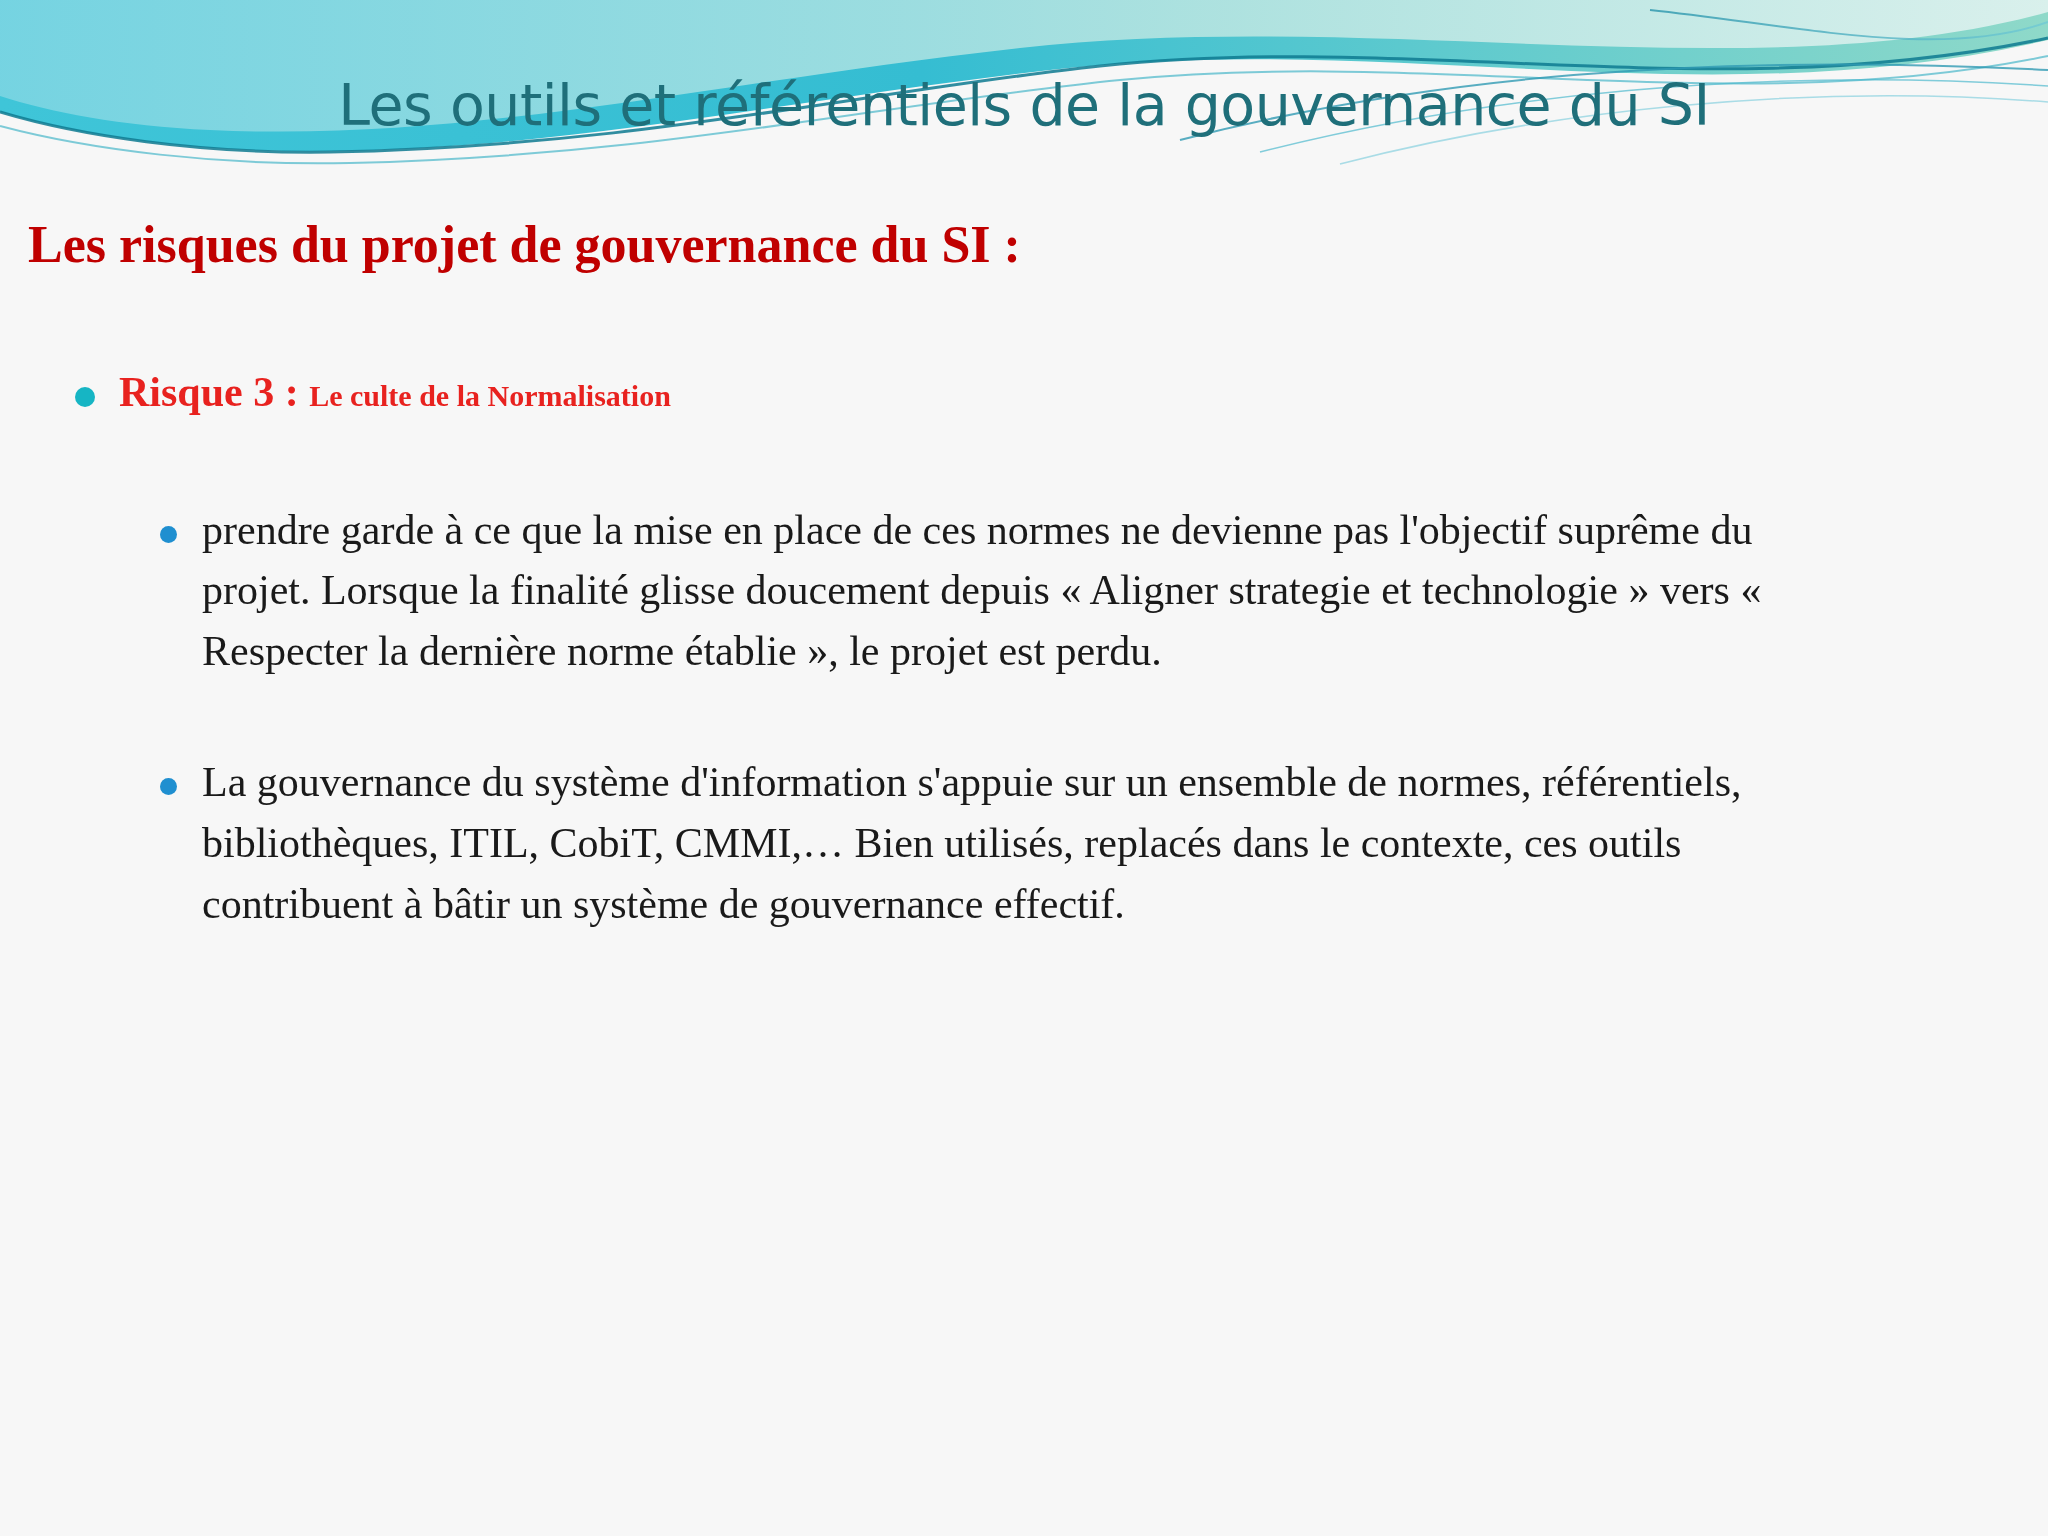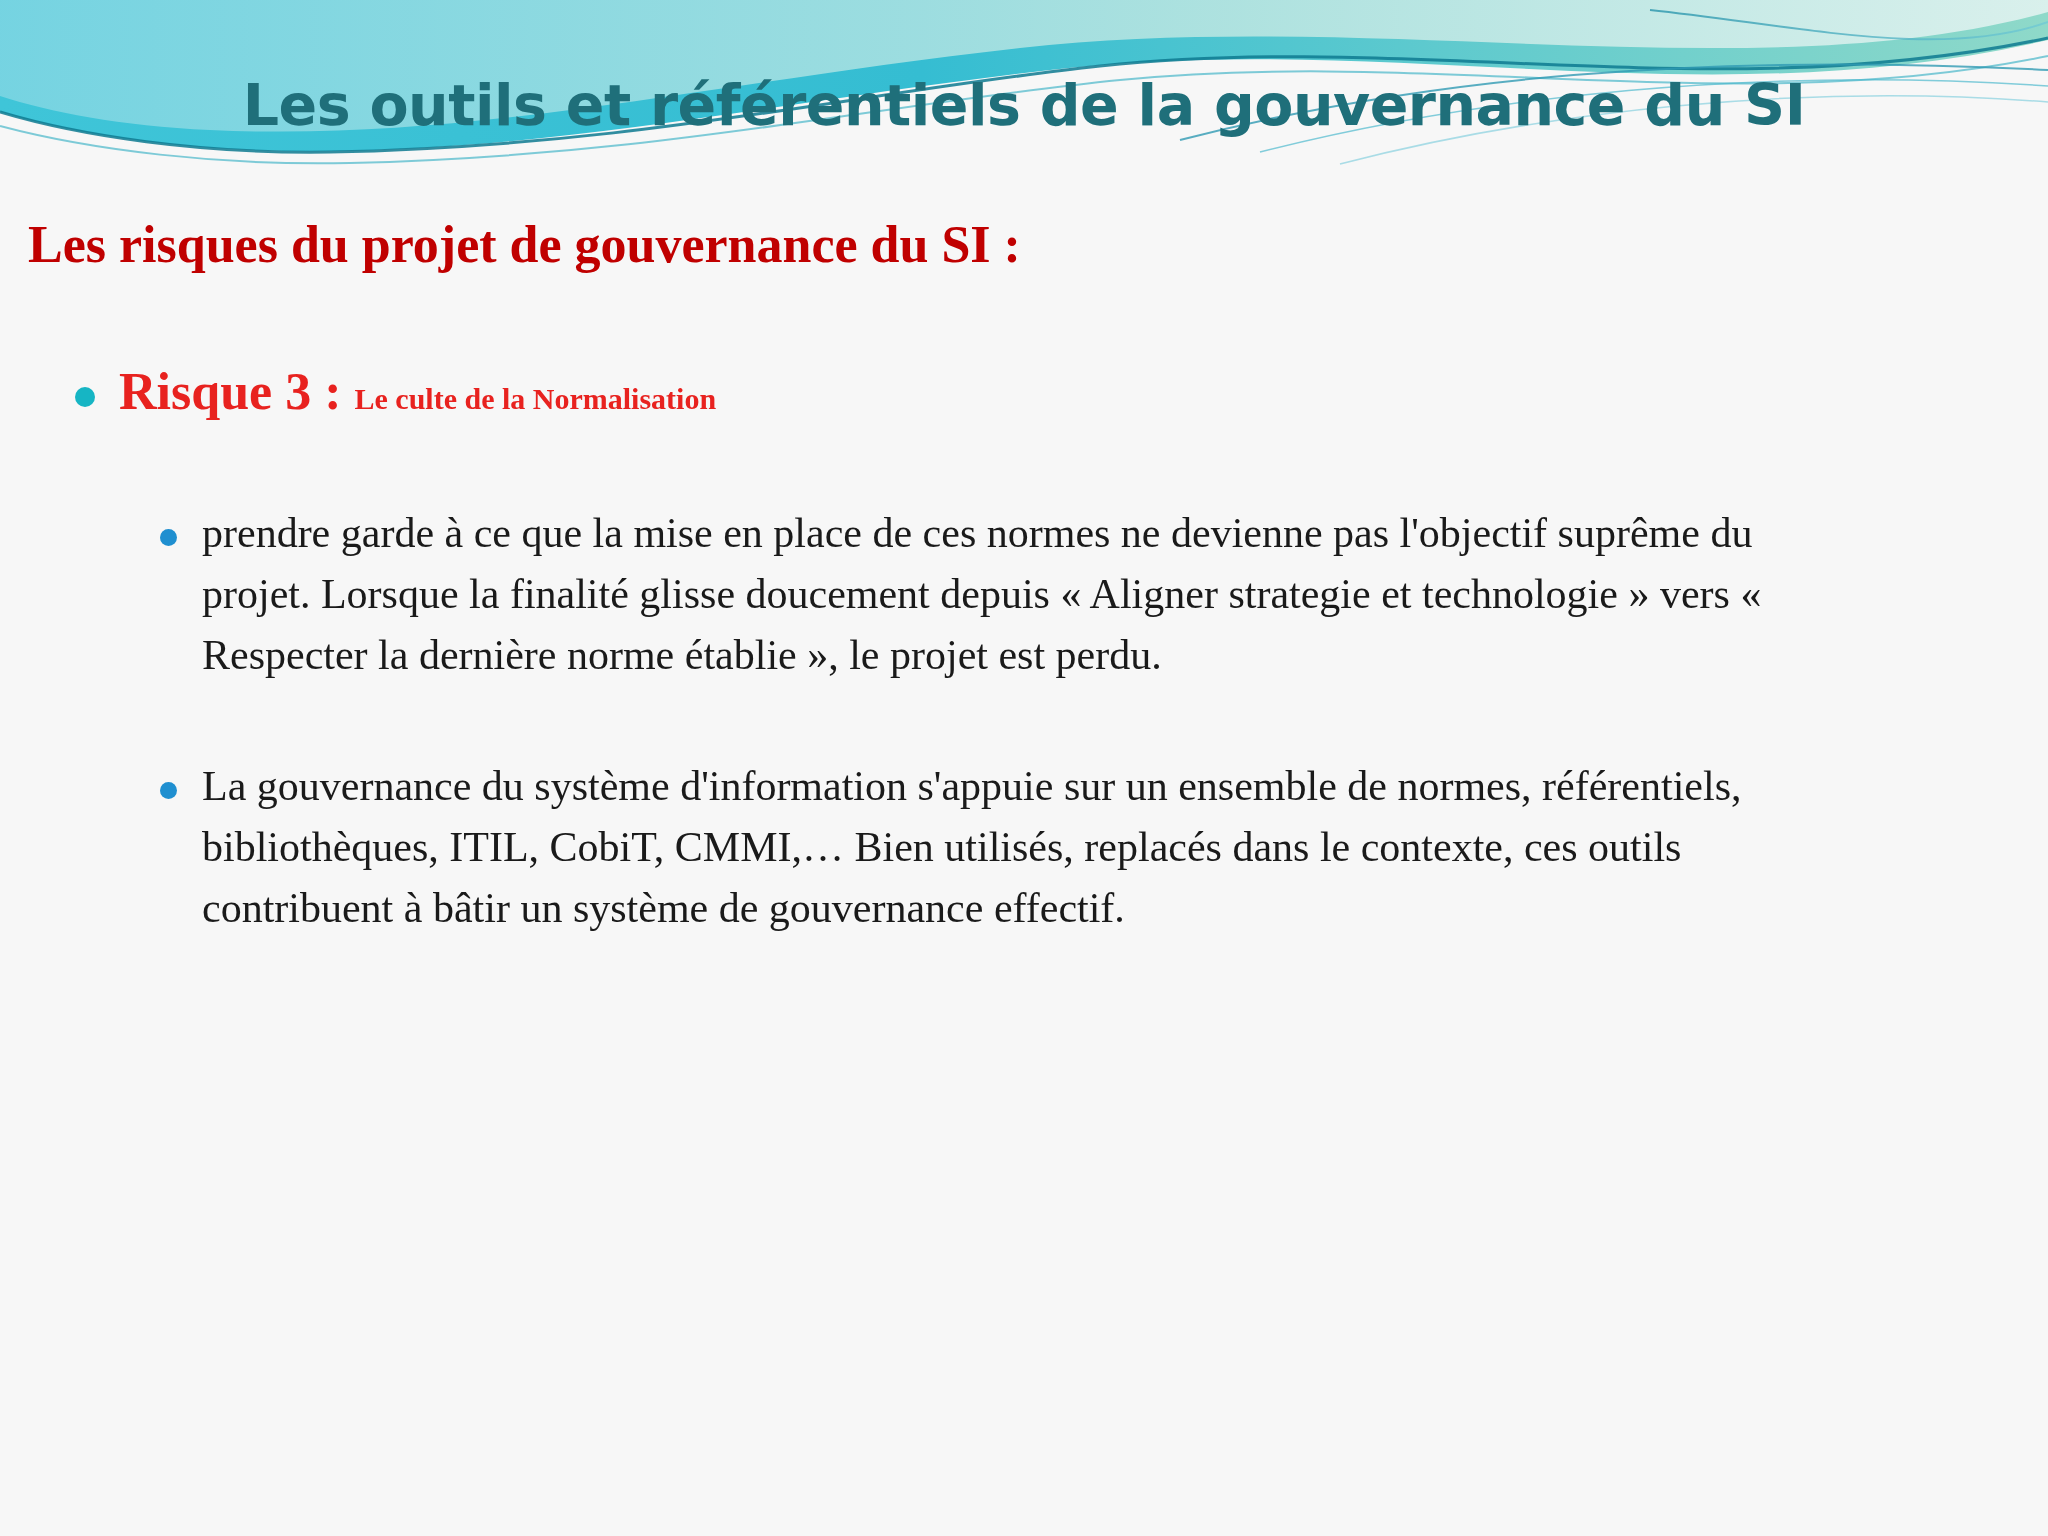--- a/index.html
+++ b/index.html
@@ -30,21 +30,21 @@
   }
 
   
   .slide-title {
     position: absolute;
     top: 72px;
     left: 0;
     width: 2048px;
     text-align: center;
     font-family: "DejaVu Sans", sans-serif;
-    font-weight: bold;
+    font-weight: normal;
     font-size: 57px;
     color: #1f6f7a;
     letter-spacing: -0.5px;
     z-index: 5;
     white-space: nowrap;
   }
 
   
   .content {
     position: absolute;
@@ -78,21 +78,21 @@
     margin-right: 24px;
   }
   .level1-text {
     font-family: "Liberation Serif", serif;
     font-size: 49px;
     font-weight: bold;
     color: #e8221f;
     line-height: 1.2;
   }
   .level1-text .lead {
-    font-size: 52px;
+    font-size: 42px;
   }
   .level1-text .sub {
     font-size: 30px;
   }
 
   .level2-list {
     margin-top: 80px;
     margin-left: 160px;
     width: 1640px;
   }

